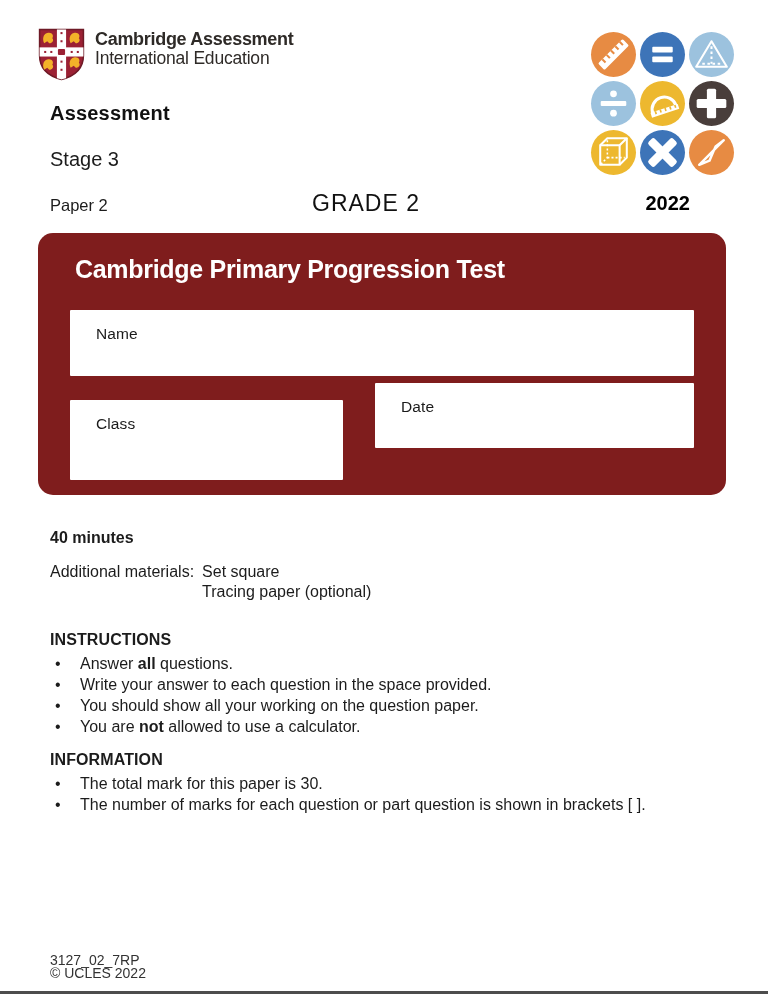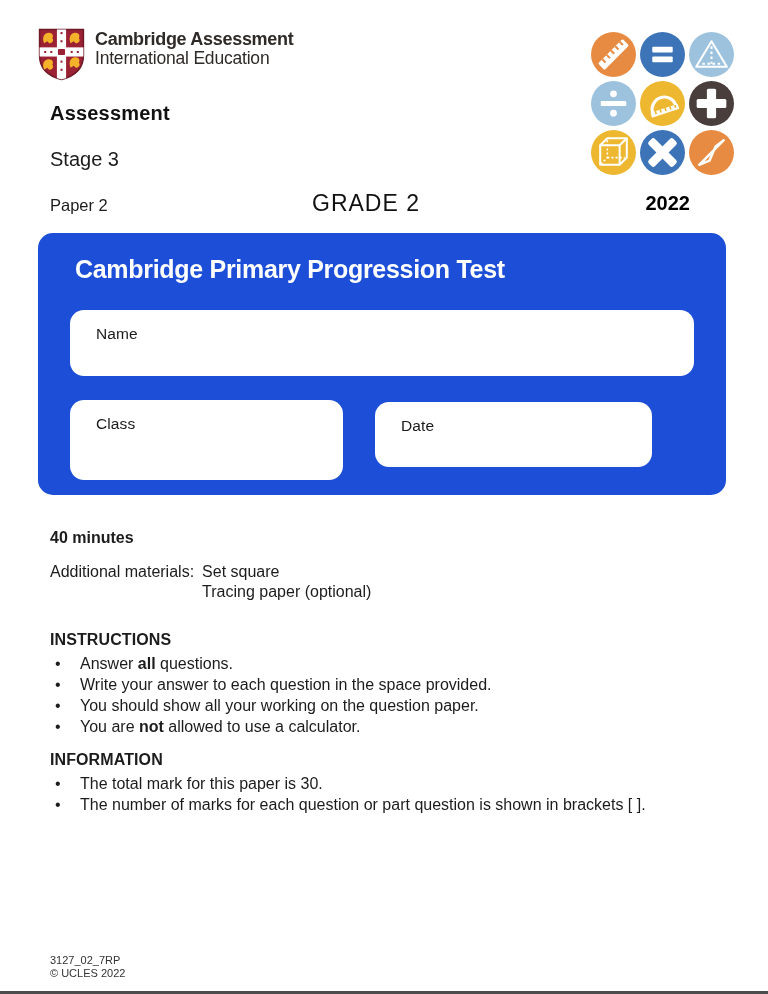--- a/index.html
+++ b/index.html
@@ -28,45 +28,45 @@
   
   .subject{top:102px;left:50px;font-size:20px;font-weight:bold;letter-spacing:0.2px;color:#111;}
   .stage{top:148px;left:50px;font-size:20px;}
   .paper{top:196px;left:50px;font-size:16.5px;}
   .grade{top:190px;left:0;width:732px;text-align:center;font-size:23px;letter-spacing:1px;color:#111;}
   .year{top:192px;right:78px;font-size:20px;font-weight:bold;color:#000;}
 
   
   .banner{top:233px;left:38px;width:688px;height:262px;border-radius:15px;background:#3F77B9;}
   .banner-title{position:absolute;top:22px;left:37px;color:#ffffff;font-size:25px;font-weight:bold;letter-spacing:-0.3px;}
-  .field{position:absolute;background:#ffffff;border-radius:14px;}
+  .field{position:absolute;background:#ffffff;border-radius:1px;}
   .field-label{position:absolute;top:15px;left:26px;font-size:15.5px;color:#1b1b1b;letter-spacing:0.1px;}
   .f-name{top:77px;left:32px;width:624px;height:66px;}
   .f-class{top:167px;left:32px;width:273px;height:80px;}
-  .f-date{top:169px;left:337px;width:277px;height:65px;text-align:center;}
+  .f-date{top:150px;left:337px;width:319px;height:65px;text-align:center;}
 
   
   .duration{top:529px;left:50px;font-size:16px;font-weight:bold;}
   .materials{top:562px;left:50px;display:flex;font-size:16px;line-height:20px;}
   .materials-label{margin-right:8px;white-space:nowrap;}
   .materials-items div{white-space:nowrap;}
 
   
   .sec-head{font-size:16px;font-weight:bold;letter-spacing:0.1px;}
   .h-instructions{top:631px;left:50px;}
   .h-information{top:751px;left:50px;}
   .list{left:50px;font-size:16px;}
   .l-instructions{top:653px;}
   .l-information{top:773px;}
   .li{position:relative;padding-left:30px;line-height:21px;}
   .li::before{content:"\2022";position:absolute;left:5px;top:0;font-size:16px;}
   .li b{font-weight:bold;}
 
   
-  .footer{top:954px;left:50px;font-size:11px;line-height:13px;color:#333;}
+  .footer{top:954px;left:50px;font-size:14px;line-height:13px;color:#333;}
   .bottom-rule{left:0;bottom:0;width:768px;height:3px;background:#4d4d4d;}
 </style>
 </head>
 <body>
 
 <div>
 
   <div class="abs logo">
     <svg width="47" height="53" viewBox="0 0 46 52">
       <defs>
@@ -192,21 +192,21 @@
         </svg>
     </div>
   </div>
 
   <div class="abs subject">Assessment</div>
   <div class="abs stage">Stage 3</div>
   <div class="abs paper">Paper 2</div>
   <div class="abs grade">GRADE 2</div>
   <div class="abs year">2022</div>
 
-  <div class="abs banner" style="background-color: #1d4ed8;">
+  <div class="abs banner" style="background-color: #7f1d1d;">
     <div class="banner-title">Cambridge Primary Progression Test</div>
     <div class="field f-name">
       <span class="field-label">Name</span>
     </div>
     <div class="field f-class">
       <span class="field-label">Class</span>
     </div>
     <div class="field f-date">
       <span class="field-label">Date</span>
     </div>

